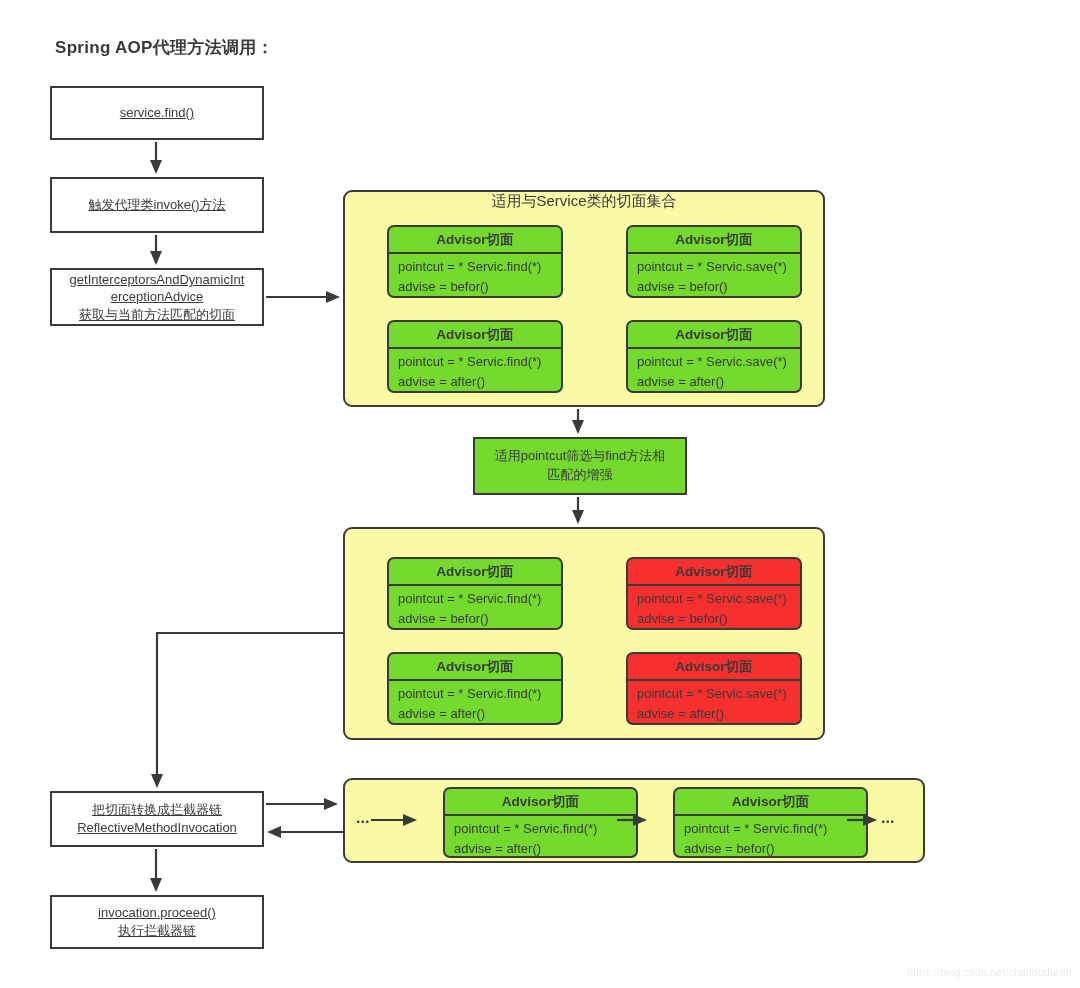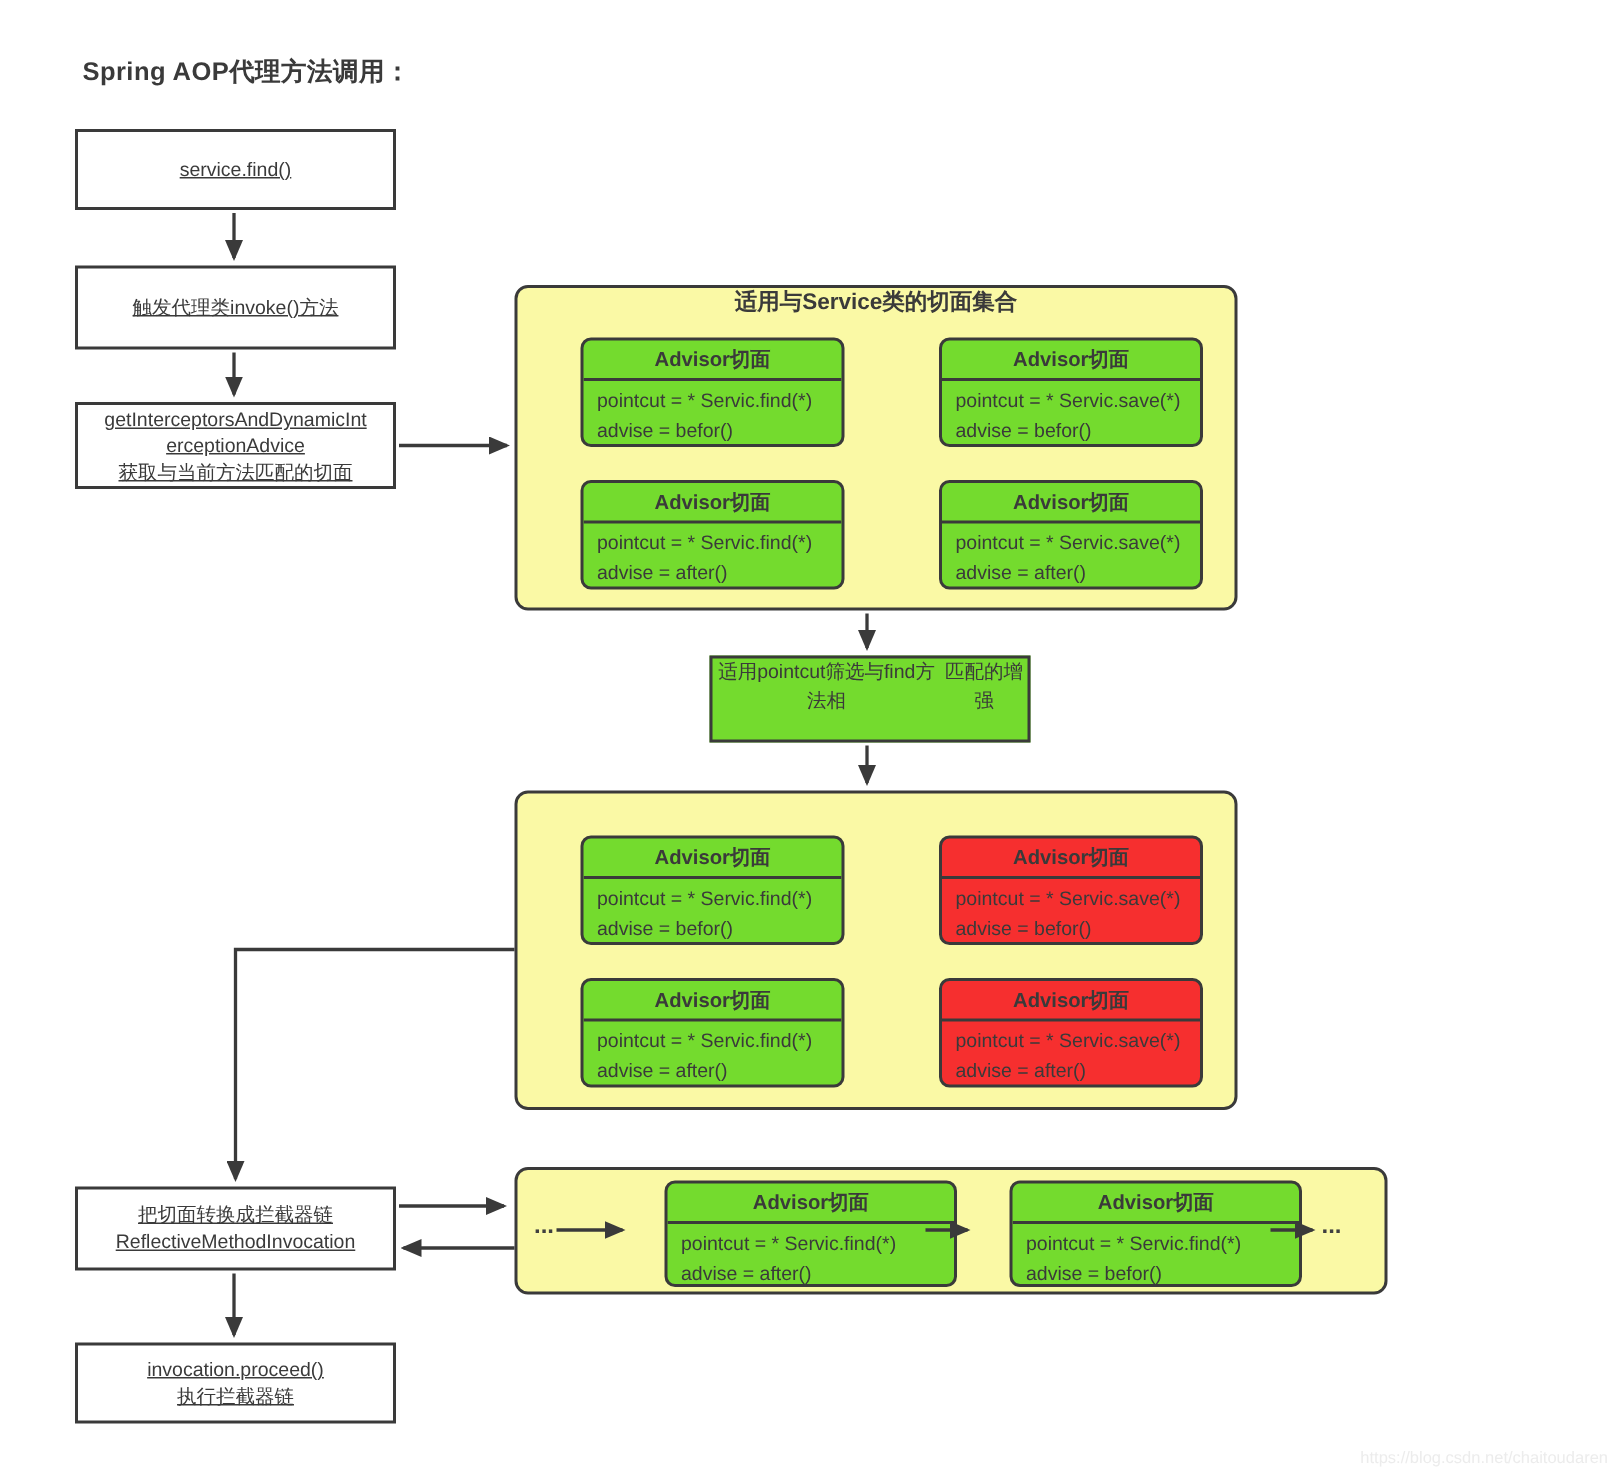--- a/index.html
+++ b/index.html
@@ -29,21 +29,21 @@
   #box-to-chain     { top:791px; height:56px; }
   #box-proceed      { top:895px; height:54px; }
   
   .ycontainer {
     position:absolute; background:var(--yellow,#faf9a5);
     border:2px solid var(--line,#3a3a3a); border-radius:9px;
   }
   #container-service-set  { left:343px; top:190px; width:482px; height:217px; }
   #container-find-matched { left:343px; top:527px; width:482px; height:213px; }
   #container-chain        { left:343px; top:778px; width:582px; height:85px; }
-  .ytitle { text-align:center; margin-top:0; font-size:15px;font-weight:bold; }
+  .ytitle { text-align:center; margin-top:0; font-size:15px; }
   .adv-grid {
     position:absolute; left:21px; right:21px; top:33px;
     display:grid; grid-template-columns:197px 197px; justify-content:space-between;
     row-gap:22px;
   }
   #container-find-matched .adv-grid { top:28px; }
   
   .card {
     border:2px solid var(--line,#3a3a3a); border-radius:7px; overflow:hidden;
     background:var(--green,#74db2e); height:73px;margin-left:21px;
@@ -57,21 +57,21 @@
   .chain-card { position:absolute; width:195px; height:71px; top:7px; }
   #chain-card-0 { left:77px; }
   #chain-card-1 { left:307px; }
   .ellipsis { position:absolute; font-size:16px; font-weight:700; color:#3f3f3f; top:29px; }
   #ellipsis-left  { left:11px; }
   #ellipsis-right { left:536px; }
   
   .filter-box {
     position:absolute; left:473px; top:437px; width:214px; height:58px;
     background:var(--green,#74db2e); border:2px solid var(--line,#3a3a3a);
-    display:flex; flex-direction:row; justify-content:center;
+    display:flex; flex-direction:column; justify-content:center;
     text-align:center; font-size:13px; line-height:1.45;
   }
   svg.arrows { position:absolute; left:0; top:0; pointer-events:none; }
   .watermark {
     position:absolute; right:8px; bottom:10px;
     font-size:11px; color:#ececec;
   }
 </style>
 </head>
 <body>

